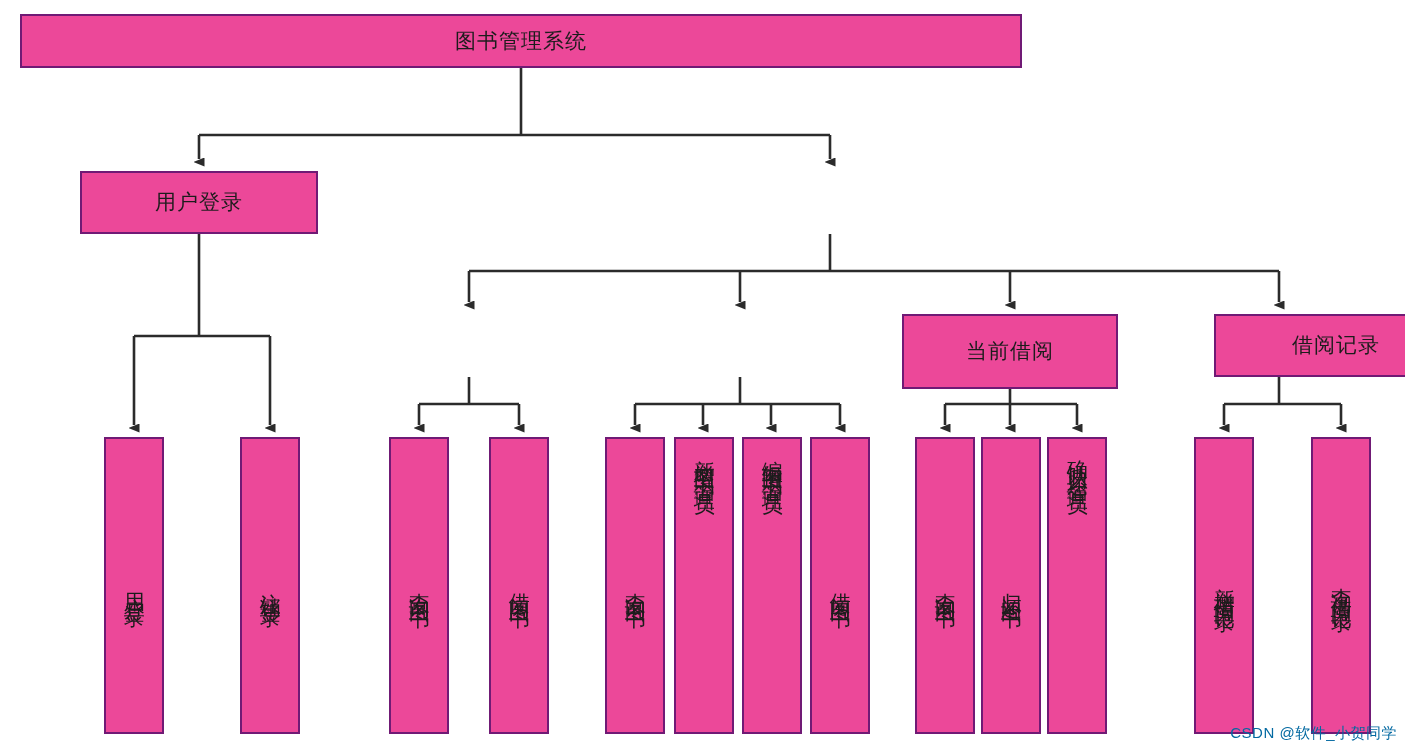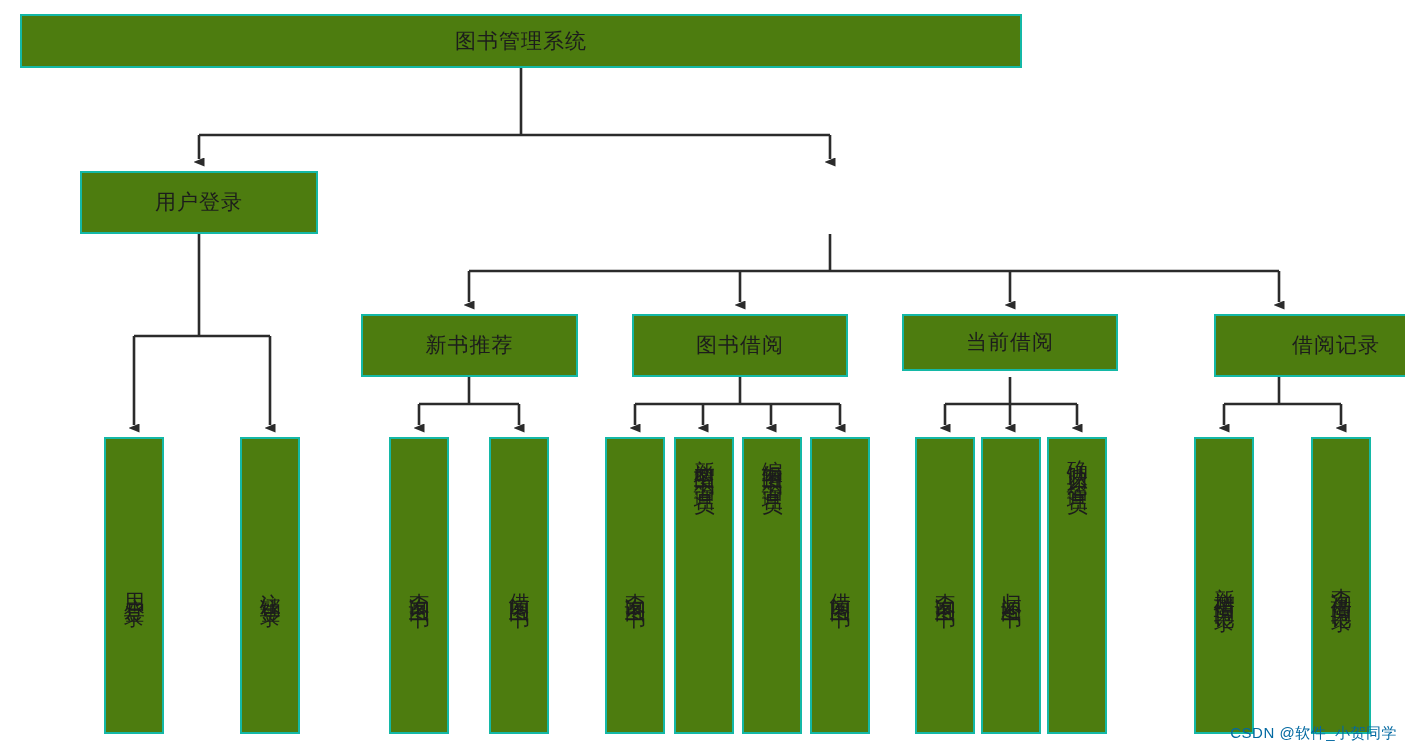--- a/index.html
+++ b/index.html
@@ -22,22 +22,22 @@
     position: absolute;
     left: 0;
     top: 0;
     width: 1405px;
     height: 747px;
     pointer-events: none;
   }
   .node {
     position: absolute;
     box-sizing: border-box;
-    background: #4d7c0f;
-    border: 2px solid #14b8a6;
+    background: #ec4899;
+    border: 2px solid #701a75;
     display: flex;
     align-items: center;
     justify-content: center;
     color: #1c1c1c;
     z-index: 2;
   }
   .node.root {
     border-width: 2px;
   }
   .node-label {
@@ -134,27 +134,21 @@
   </svg>
 
   <div class="node root" style="left:20px; top:14px; width:1002px; height:54px;">
     <span class="node-label">图书管理系统</span>
   </div>
 
   <div class="node" style="left:80px; top:171px; width:238px; height:63px;">
     <span class="node-label">用户登录</span>
   </div>
 
-  <div class="node" style="left:361px; top:314px; width:217px; height:63px;">
-    <span class="node-label">新书推荐</span>
-  </div>
-  <div class="node" style="left:632px; top:314px; width:216px; height:63px;">
-    <span class="node-label">图书借阅</span>
-  </div>
-  <div class="node" style="left:902px; top:314px; width:216px; height:57px;">
+  <div class="node" style="left:902px; top:314px; width:216px; height:75px;">
     <span class="node-label">当前借阅</span>
   </div>
   <div class="node" style="left:1172px; top:314px; width:244px; height:63px;margin-left:42px;">
     <span class="node-label">借阅记录</span>
   </div>
 
   <div class="node leaf mid" style="left:104px; top:437px; width:60px; height:297px;">
     <span class="leaf-label">用户登录</span>
   </div>
   <div class="node leaf mid" style="left:240px; top:437px; width:60px; height:297px;">

